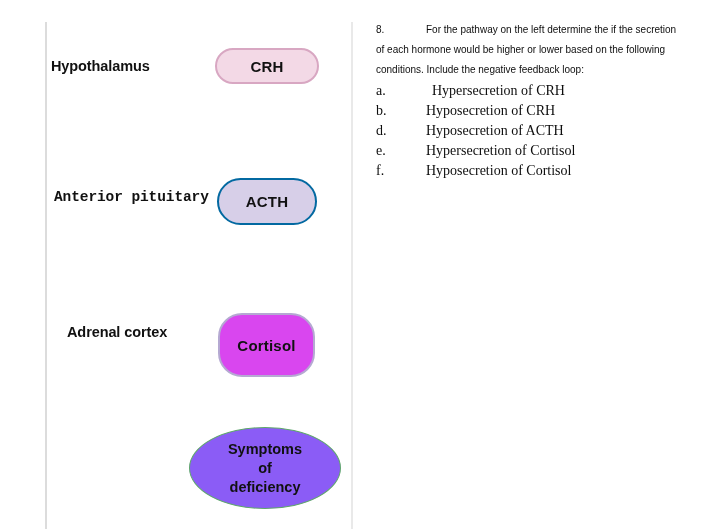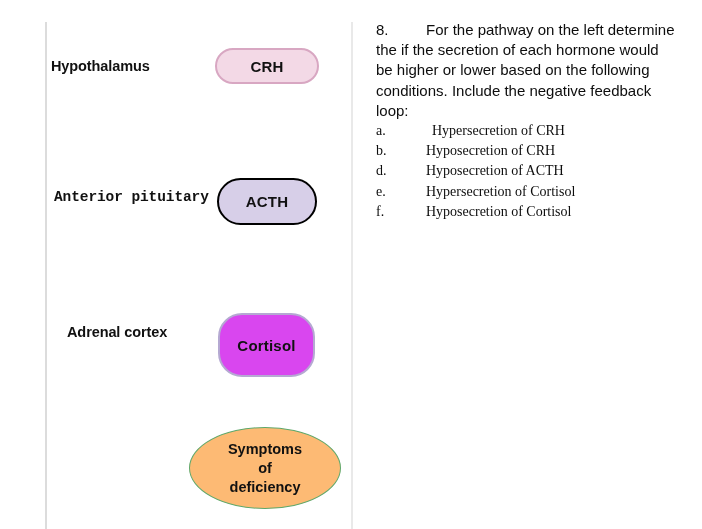--- a/index.html
+++ b/index.html
@@ -60,21 +60,21 @@
     background: #f3d9e6;
     border: 2px solid #d8a7c2;
   }
 
   #pill-acth {
     left: 170px;
     top: 156px;
     width: 100px;
     height: 47px;
     background: #d7cfe8;
-    border: 2px solid #000000;
+    border: 2px solid #0369a1;
   }
 
   #pill-cortisol {
     left: 171px;
     top: 291px;
     width: 97px;
     height: 64px;
     background: #d946ef;
     border: 2px solid #b5a9d2;
   }
@@ -82,21 +82,21 @@
   #label-hypothalamus { left: 4px; top: 36px; }
   #label-anterior-pituitary { left: 7px; top: 167px; font-family: Liberation Mono, monospace; }
   #label-adrenal-cortex { left: 20px; top: 302px; }
 
   #symptoms-ellipse {
     position: absolute;
     left: 142px;
     top: 405px;
     width: 152px;
     height: 82px;
-    background: #fdba74;
+    background: #8b5cf6;
     border: 1.5px solid #5fa86b;
     border-radius: 50%;
     display: flex;
     flex-direction: column;
     align-items: center;
     justify-content: center;
     font-family: "Liberation Sans", sans-serif;
     font-weight: bold;
     font-size: 14.5px;
     line-height: 19px;
@@ -108,21 +108,21 @@
   
   #question-panel {
     position: absolute;
     left: 376px;
     top: 20px;
     width: 302px;
   }
 
   #question-paragraph {
     font-family: "Liberation Sans", sans-serif;
-    font-size: 15px;
+    font-size: 10px;
     line-height: 20.2px;
     color: #0d0d0d;
     margin: 0;
   }
 
   .q-number {
     display: inline-block;
     width: 50px;
   }
 

